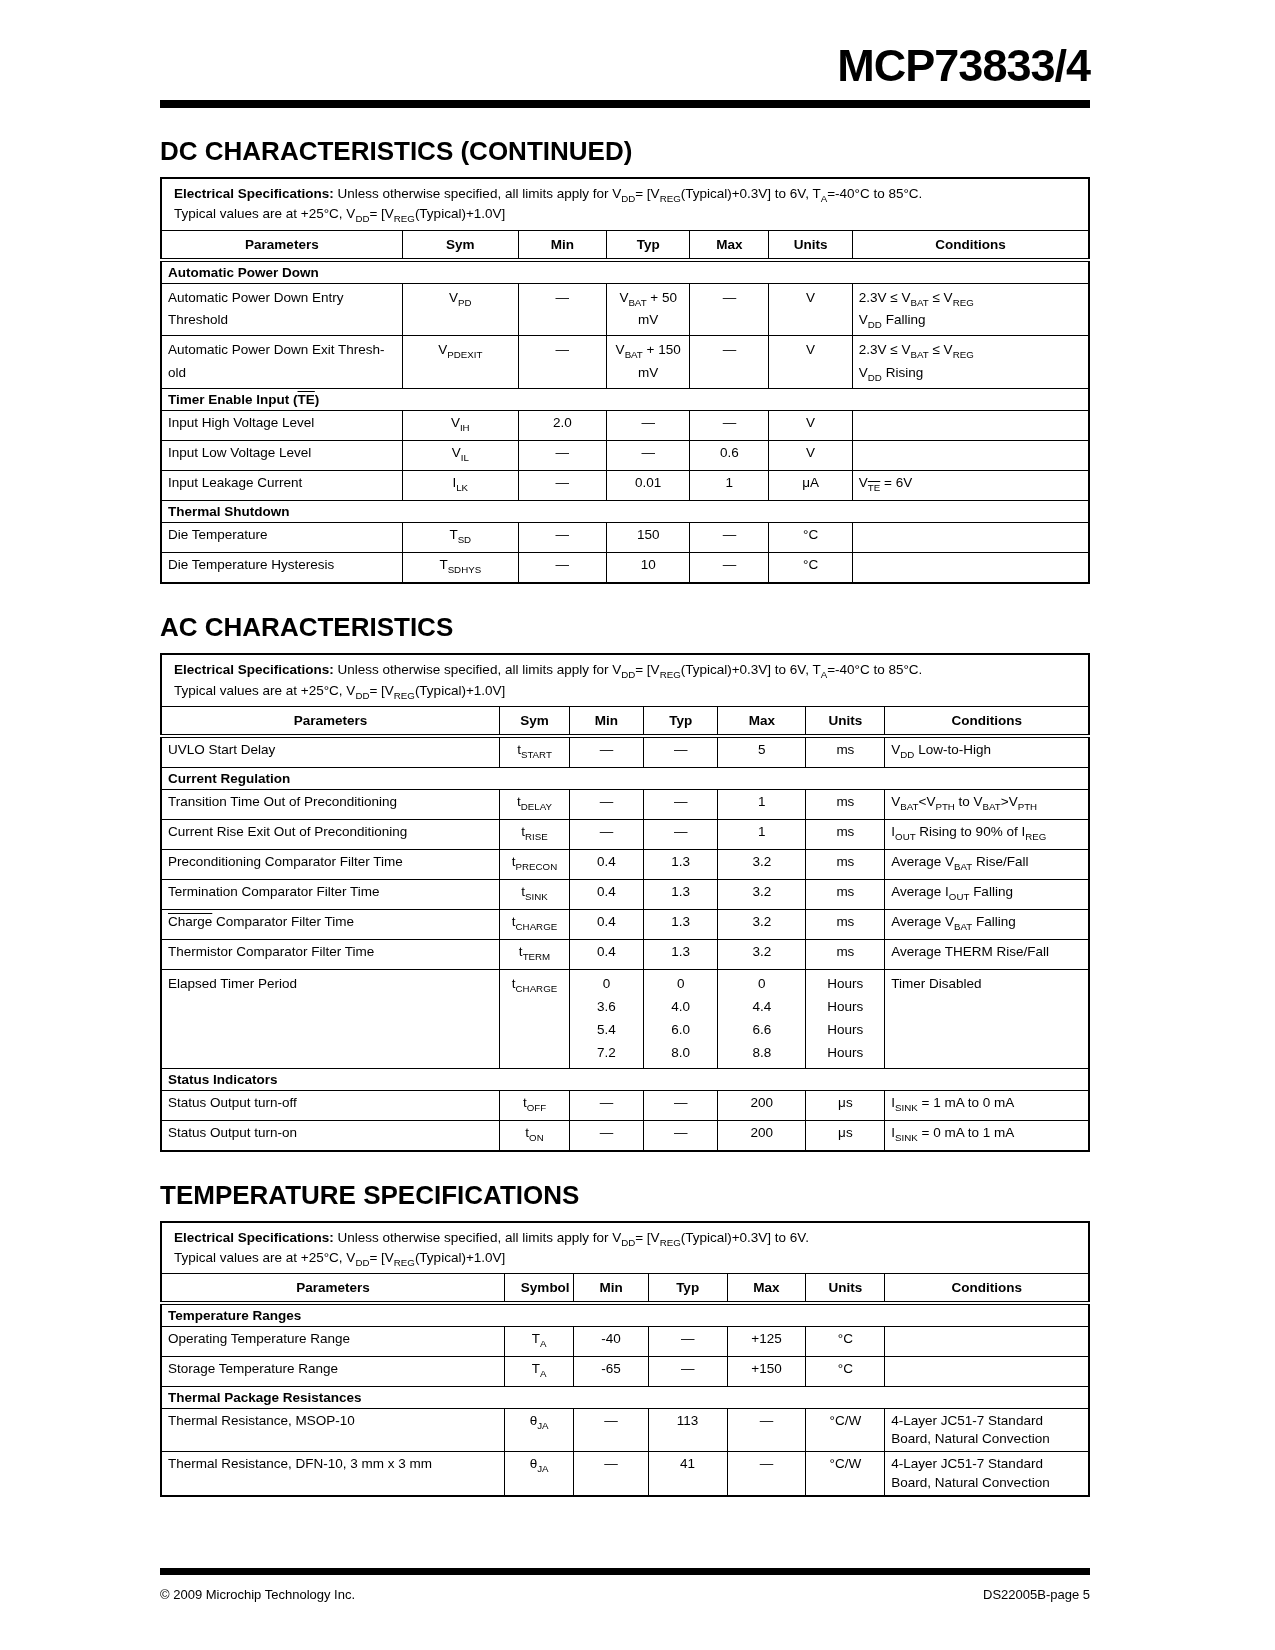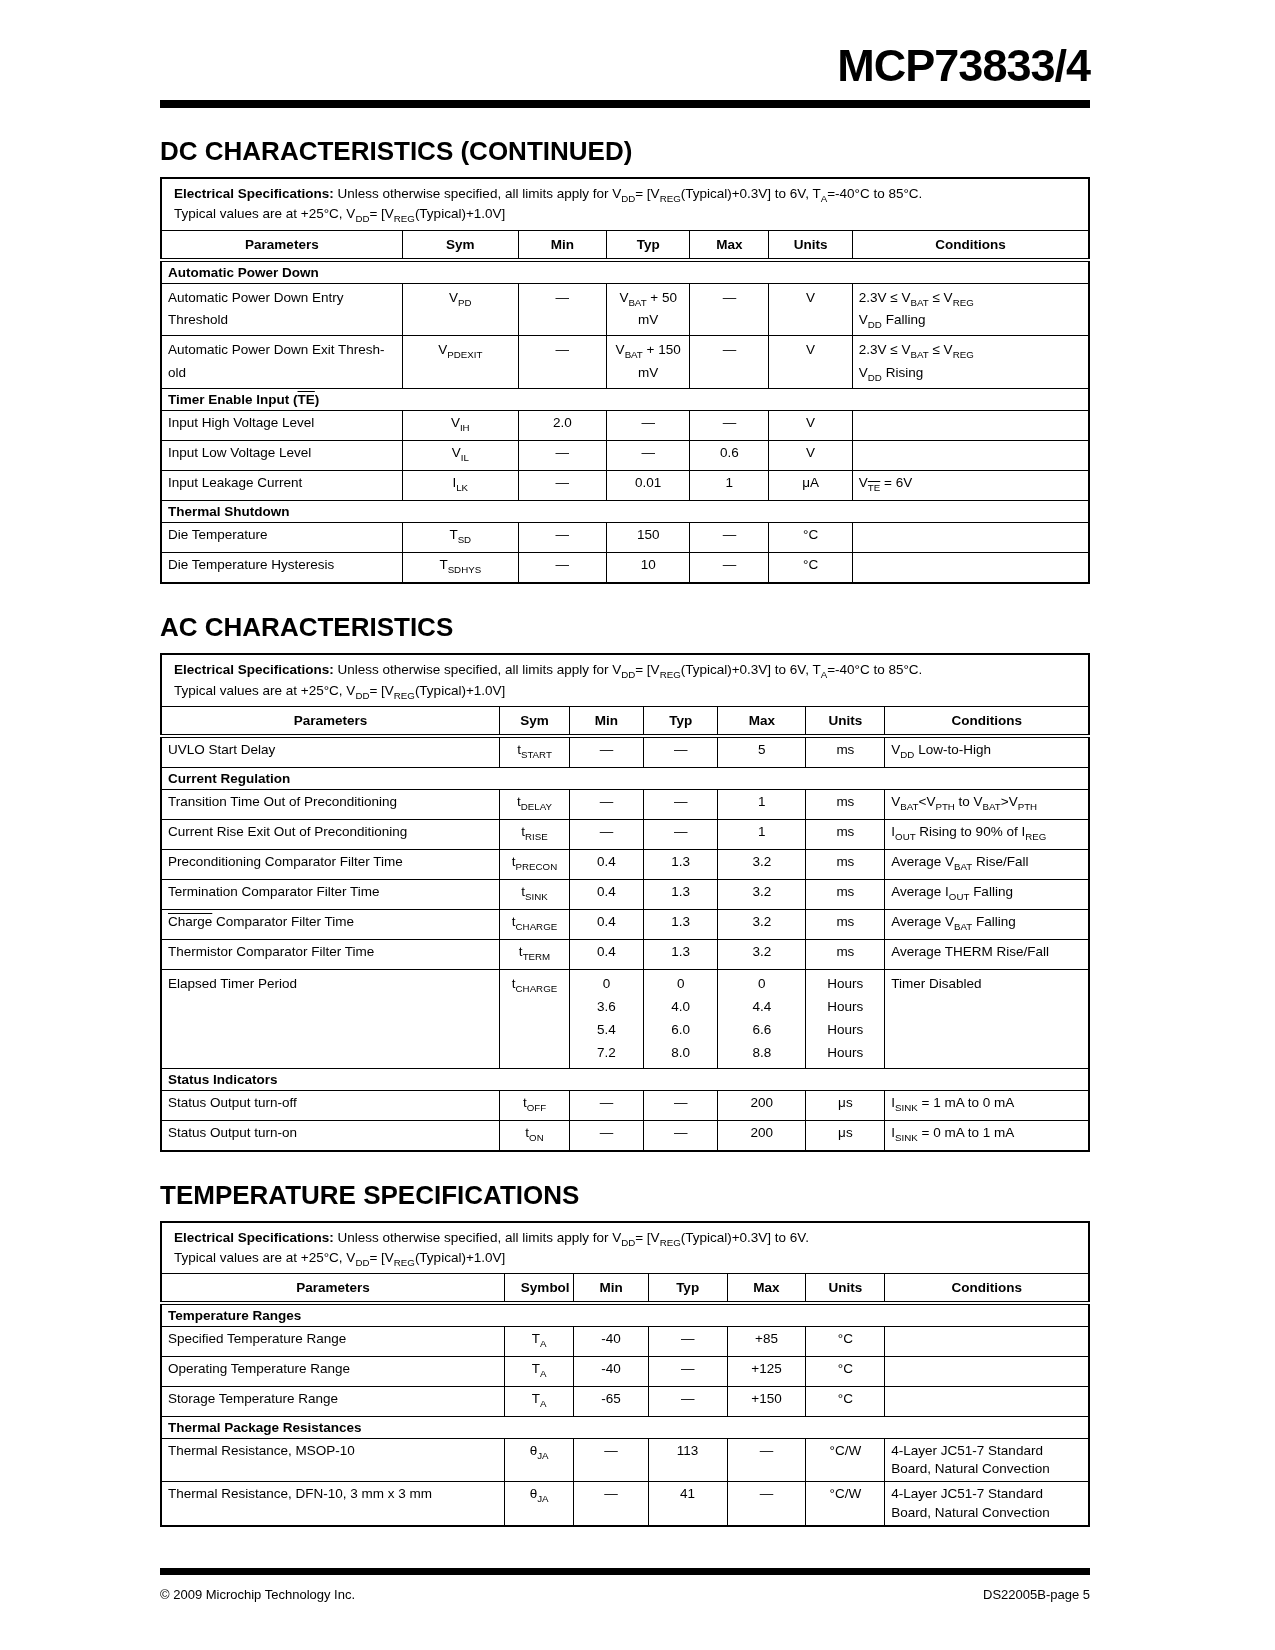--- a/index.html
+++ b/index.html
@@ -321,29 +321,20 @@
             <th class="c4">Max</th>
             <th class="c5">Units</th>
             <th class="c6">Conditions</th>
           </tr>
         </thead>
         <tbody>
           <tr class="sec-row">
             <td colspan="7">Temperature Ranges</td>
           </tr>
           <tr class="data-row">
-            <td class="c0">Specified Temperature Range</td>
-            <td class="c1">T<sub>A</sub></td>
-            <td class="c2">-40</td>
-            <td class="c3">—</td>
-            <td class="c4">+85</td>
-            <td class="c5">°C</td>
-            <td class="c6"></td>
-          </tr>
-          <tr class="data-row">
             <td class="c0">Operating Temperature Range</td>
             <td class="c1">T<sub>A</sub></td>
             <td class="c2">-40</td>
             <td class="c3">—</td>
             <td class="c4">+125</td>
             <td class="c5">°C</td>
             <td class="c6"></td>
           </tr>
           <tr class="data-row">
             <td class="c0">Storage Temperature Range</td>

